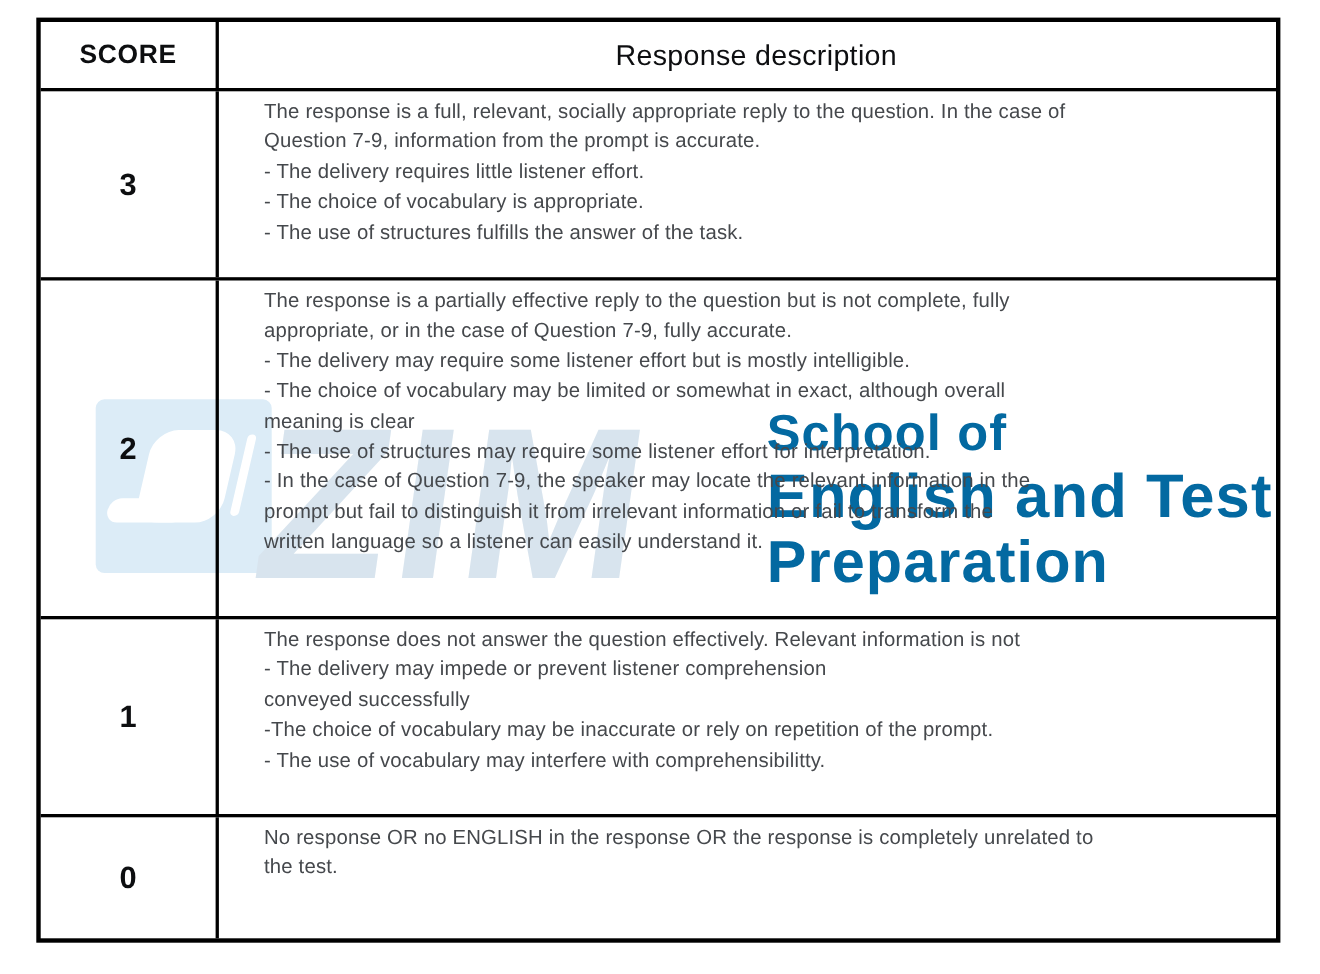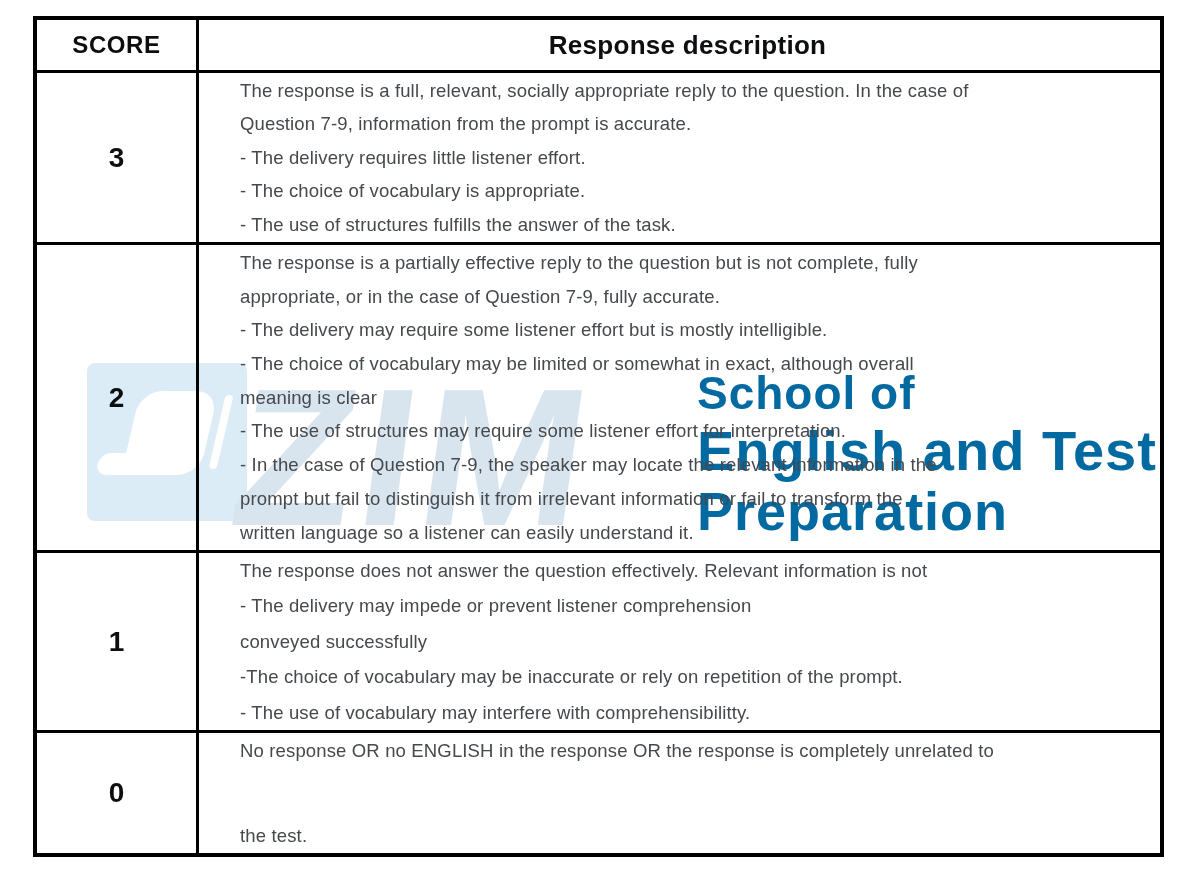--- a/index.html
+++ b/index.html
@@ -69,58 +69,58 @@
     flex-direction: column;
     z-index: 1;
     background: transparent;
   }
   .trow {
     display: flex;
     box-sizing: border-box;
     flex: none;
   }
   .trow + .trow { border-top: 3px solid #000000; }
-  .trow.header { height: 50px; }
+  .trow.header { height: 60px; }
   .trow.r3 { height: 172px; }
   .trow.r2 { height: 308px; }
   .trow.r1 { height: 180px; }
   .trow.r0 { flex: 1 1 auto; }
 
   .cell-score {
     width: 162px;
     flex: none;
     border-right: 3px solid #000000;
     box-sizing: border-box;
     display: flex;
     align-items: center;
     justify-content: center;
   }
   .cell-desc {
     flex: 1 1 auto;
     box-sizing: border-box;
     display: flex;
     flex-direction: column;
-    justify-content: space-between;
+    justify-content: flex-start;
     padding: 4px 40px 4px 41px;
   }
   .trow.header .cell-desc {
     flex-direction: row;
     align-items: center;
     justify-content: center;
     padding: 0;
   }
   .hdr-score {
     font-size: 24px;
     font-weight: bold;
     letter-spacing: 0.6px;
     color: #0d0e10;
   }
   .hdr-desc {
     font-size: 26px;
-    font-weight: bold;
+    font-weight: normal;
     letter-spacing: 0.3px;
     color: #0d0e10;
     margin-left: 16px;
   }
   .score-num {
     font-size: 28px;
     font-weight: bold;
     color: #0d0e10;
   }
   .tline {

